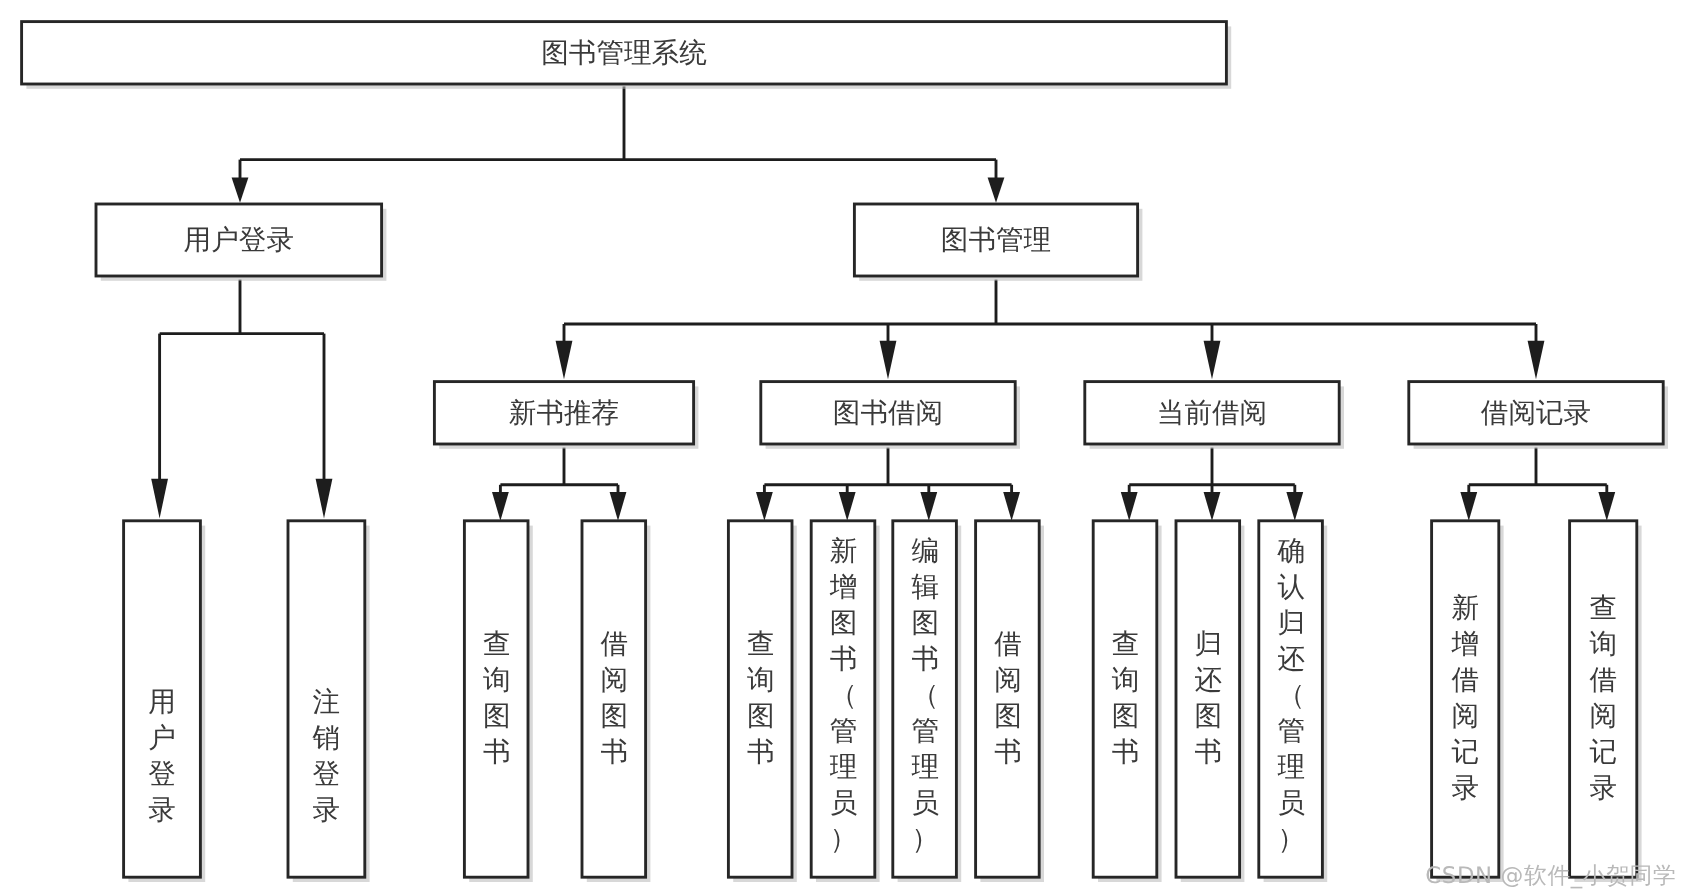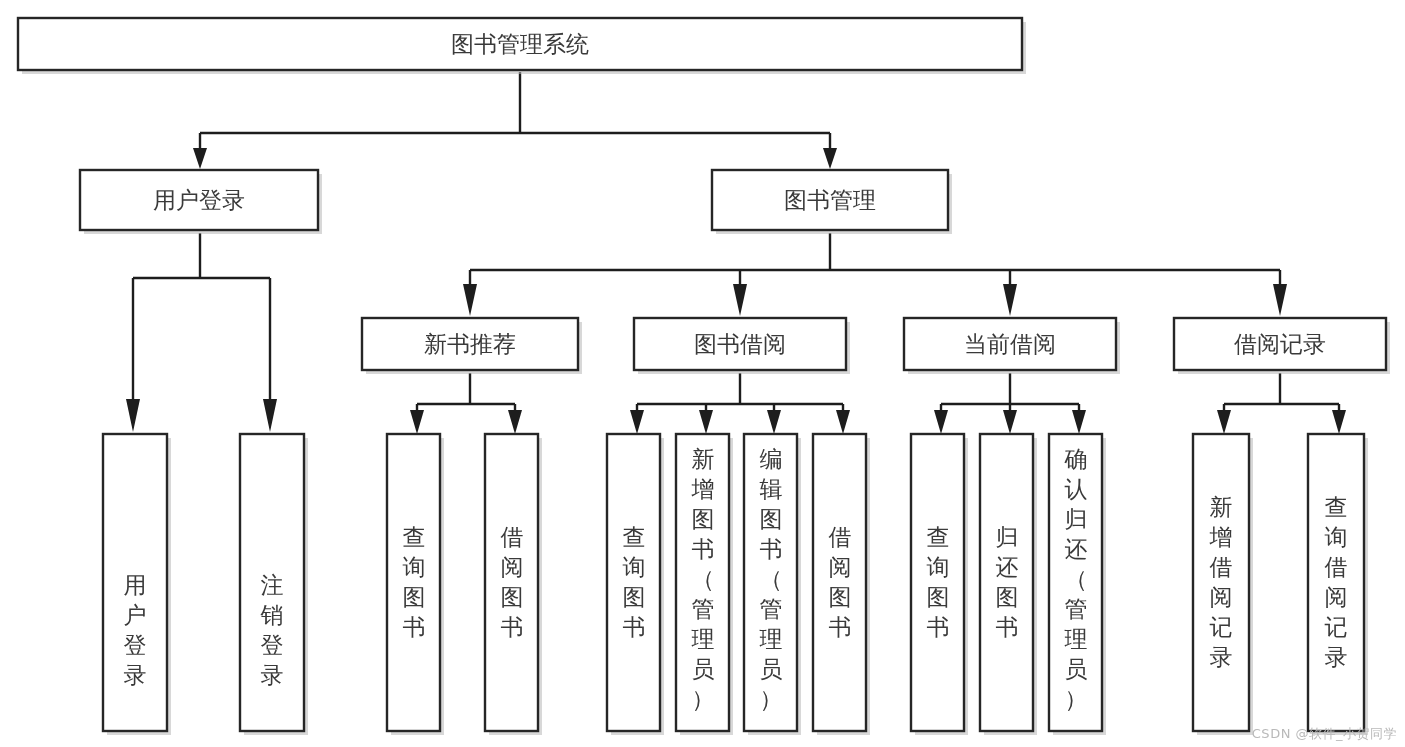--- a/index.html
+++ b/index.html
@@ -57,21 +57,21 @@
     fill: #3a3a3a;
     font-family: "DejaVu Sans", "Liberation Sans", sans-serif;
     font-size: 23px;
     text-anchor: middle;
   }
   .watermark {
     position: absolute;
     right: 8px;
     bottom: 4px;
     font-family: "DejaVu Sans", "Liberation Sans", sans-serif;
-    font-size: 13px;
+    font-size: 19px;
     color: #b9b9b9;
     letter-spacing: 0.5px;
     white-space: nowrap;
     user-select: none;
   }
 </style>
 </head>
 <body>
 
 <div id="diagram-root">

